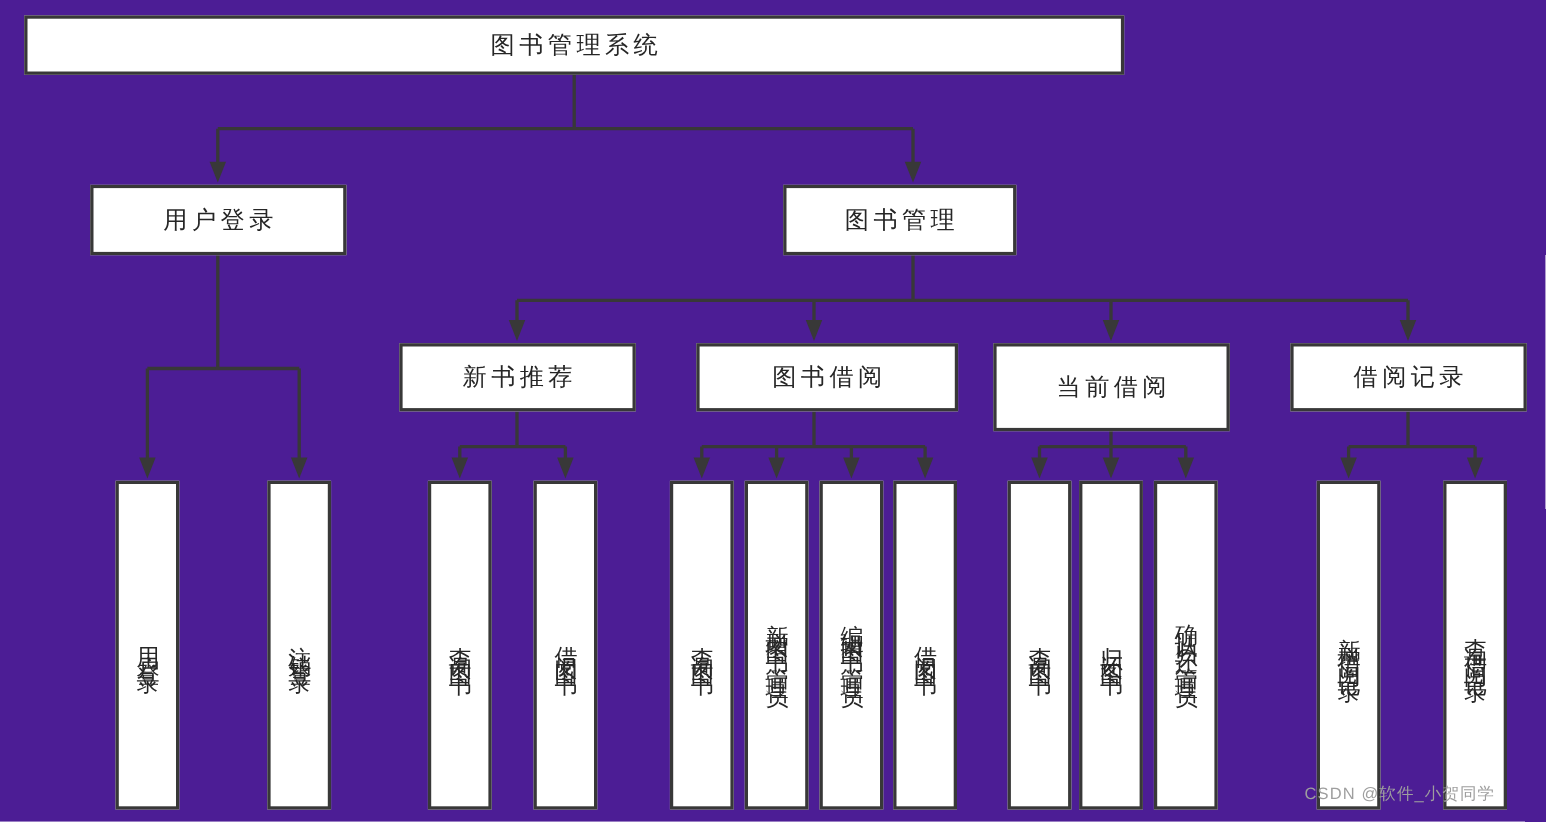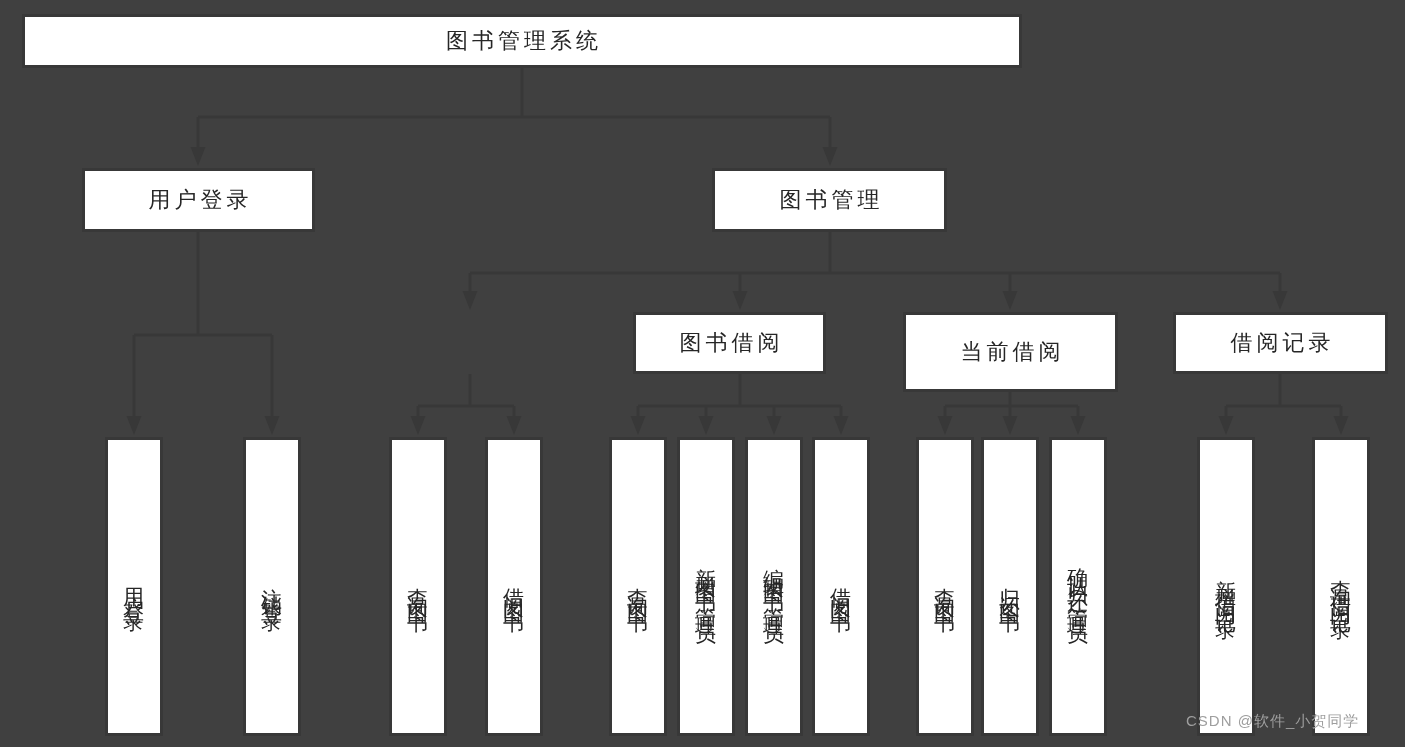--- a/index.html
+++ b/index.html
@@ -1,20 +1,20 @@
 <!DOCTYPE html>
 <html><head>
 <meta charset="utf-8">
 <style>
   html, body { margin: 0; padding: 0; background: #ffffff; }
   .canvas {
     position: relative;
     width: 1405px;
     height: 747px;
-    background: #404040;
+    background: #4c1d95;
     font-family: "Liberation Sans", "DejaVu Sans", sans-serif;
     overflow: hidden;
   }
   .wires {
     position: absolute;
     left: 0; top: 0;
     width: 1405px; height: 747px;
   }
   .node {
     position: absolute;
@@ -82,23 +82,24 @@
       <polygon points="1002.5,416 1017.5,416 1010,435"></polygon>
       <polygon points="1070.5,416 1085.5,416 1078,435"></polygon>
       <polygon points="1218.5,416 1233.5,416 1226,435"></polygon>
       <polygon points="1333.5,416 1348.5,416 1341,435"></polygon>
     </g>
   </svg>
 
   <div class="node hbox" style="left:22px; top:14px; width:1000px; height:54px;">图书管理系统</div>
 
   <div class="node hbox" style="left:82px; top:168px; width:233px; height:64px;">用户登录</div>
-  <div class="node hbox" style="left:712px; top:168px; width:235px; height:64px;">图书管理</div>
+  <div class="node hbox" style="left:712px; top:168px; width:212px; height:64px;">图书管理</div>
 
-  <div class="node hbox" style="left:633px; top:312px; width:193px; height:62px;">图书借阅</div>
+  <div class="node hbox" style="left:363px; top:312px; width:215px; height:62px;">新书推荐</div>
+  <div class="node hbox" style="left:633px; top:312px; width:238px; height:62px;">图书借阅</div>
   <div class="node hbox" style="left:903px; top:312px; width:215px; height:80px;">当前借阅</div>
   <div class="node hbox" style="left:1173px; top:312px; width:215px; height:62px;">借阅记录</div>
 
   <div class="node leaf" style="left:105px; top:437px; width:58px; height:299px;">用户登录</div>
   <div class="node leaf" style="left:243px; top:437px; width:58px; height:299px;">注销登录</div>
 
   <div class="node leaf" style="left:389px; top:437px; width:58px; height:299px;">查询图书</div>
   <div class="node leaf" style="left:485px; top:437px; width:58px; height:299px;">借阅图书</div>
 
   <div class="node leaf" style="left:609px; top:437px; width:58px; height:299px;">查询图书</div>

